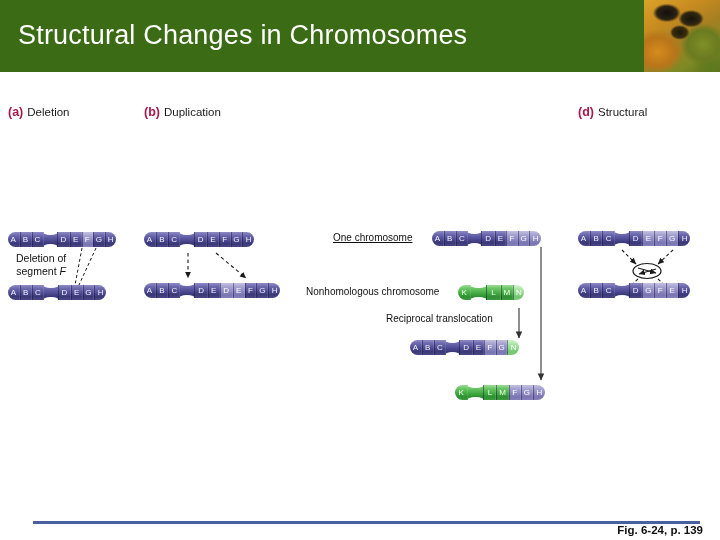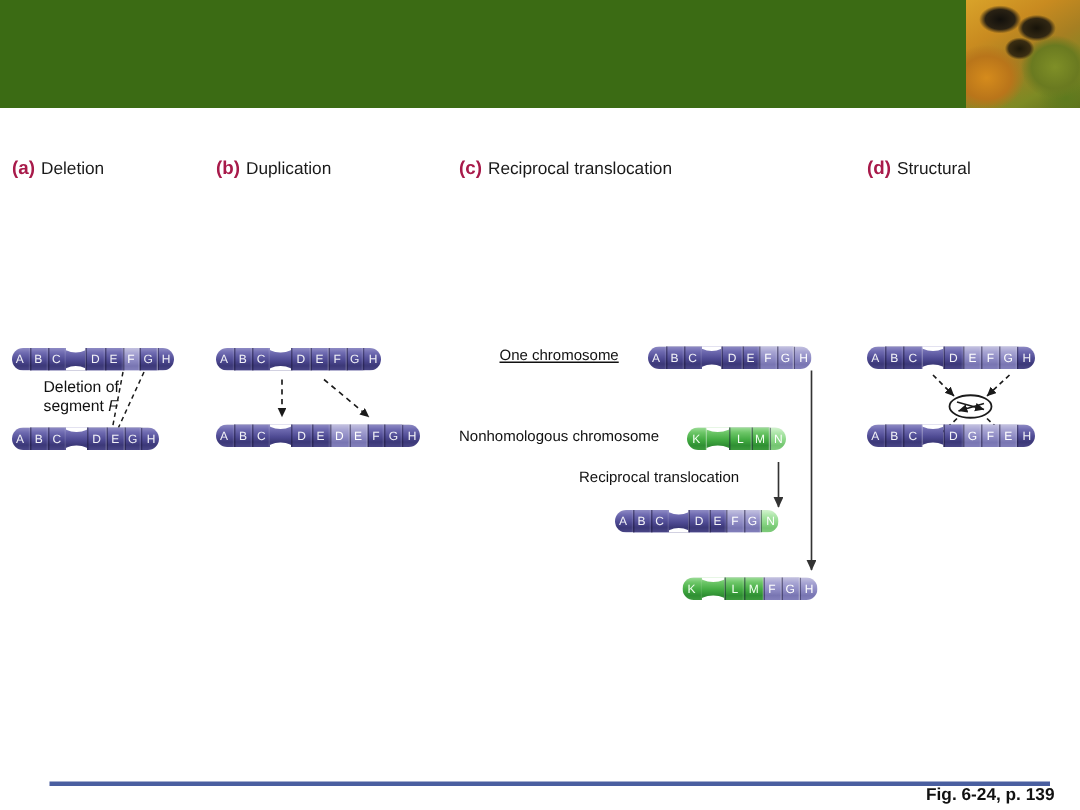--- a/index.html
+++ b/index.html
@@ -179,20 +179,21 @@
     font-family: "Liberation Sans", sans-serif;
   }
   .note em { font-style: italic; }
 
   svg.ov { position: absolute; overflow: visible; }
 </style>
 </head>
 <body>
 
 <div id="header">
+  <div id="header-title">Structural Changes in Chromosomes</div>
   <div id="header-photo"></div>
 </div>
 
 <div id="figure">
 
   <div class="panel" style="left:0px;top:0px;width:140px;height:240px;">
     <div class="panel-label" style="left:8px;top:33px;">
       <span class="panel-letter">(a)</span><span>Deletion</span>
     </div>
 
@@ -201,21 +202,21 @@
       <div class="seg p" style="flex:1">B</div>
       <div class="seg p" style="flex:1">C</div>
       <div class="seg p cent" style="flex:1.35"></div>
       <div class="seg p" style="flex:1.1">D</div>
       <div class="seg p" style="flex:0.95">E</div>
       <div class="seg p hl" style="flex:0.95">F</div>
       <div class="seg p" style="flex:0.95">G</div>
       <div class="seg p" style="flex:1.05">H</div>
     </div>
 
-    <div class="note" style="left:29px;top:180px;">
+    <div class="note" style="left:16px;top:180px;text-align:center;">
       <span>Deletion of</span><br>
       <span>segment </span><em>F</em>
     </div>
 
     <svg class="ov" style="left:0;top:0;width:140px;height:240px;">
       <line x1="82" y1="176" x2="75" y2="213" stroke="#1a1a1a" stroke-width="1" stroke-dasharray="3,2.5"></line>
       <line x1="96" y1="176" x2="79" y2="213" stroke="#1a1a1a" stroke-width="1" stroke-dasharray="3,2.5"></line>
     </svg>
 
     <div class="chrom" style="left:8px;top:213px;width:98px;">
@@ -266,23 +267,20 @@
       <div class="seg p" style="flex:0.95">E</div>
       <div class="seg p hl" style="flex:1.1">D</div>
       <div class="seg p hl" style="flex:0.95">E</div>
       <div class="seg p" style="flex:0.95">F</div>
       <div class="seg p" style="flex:0.95">G</div>
       <div class="seg p" style="flex:1.05">H</div>
     </div>
   </div>
 
   <div class="panel" style="left:300px;top:0px;width:270px;height:340px;">
-    <div class="panel-label" style="left:6px;top:33px;">
-      <span class="panel-letter">(c)</span><span>Reciprocal translocation</span>
-    </div>
 
     <div class="chrom-name" style="left:33px;top:160px;text-decoration:underline;">One chromosome</div>
     <div class="chrom" style="left:132px;top:159px;width:109px;">
       <div class="seg p" style="flex:1.05">A</div>
       <div class="seg p" style="flex:1">B</div>
       <div class="seg p" style="flex:1">C</div>
       <div class="seg p cent" style="flex:1.35"></div>
       <div class="seg p" style="flex:1.1">D</div>
       <div class="seg p" style="flex:0.95">E</div>
       <div class="seg p hl" style="flex:0.95">F</div>

